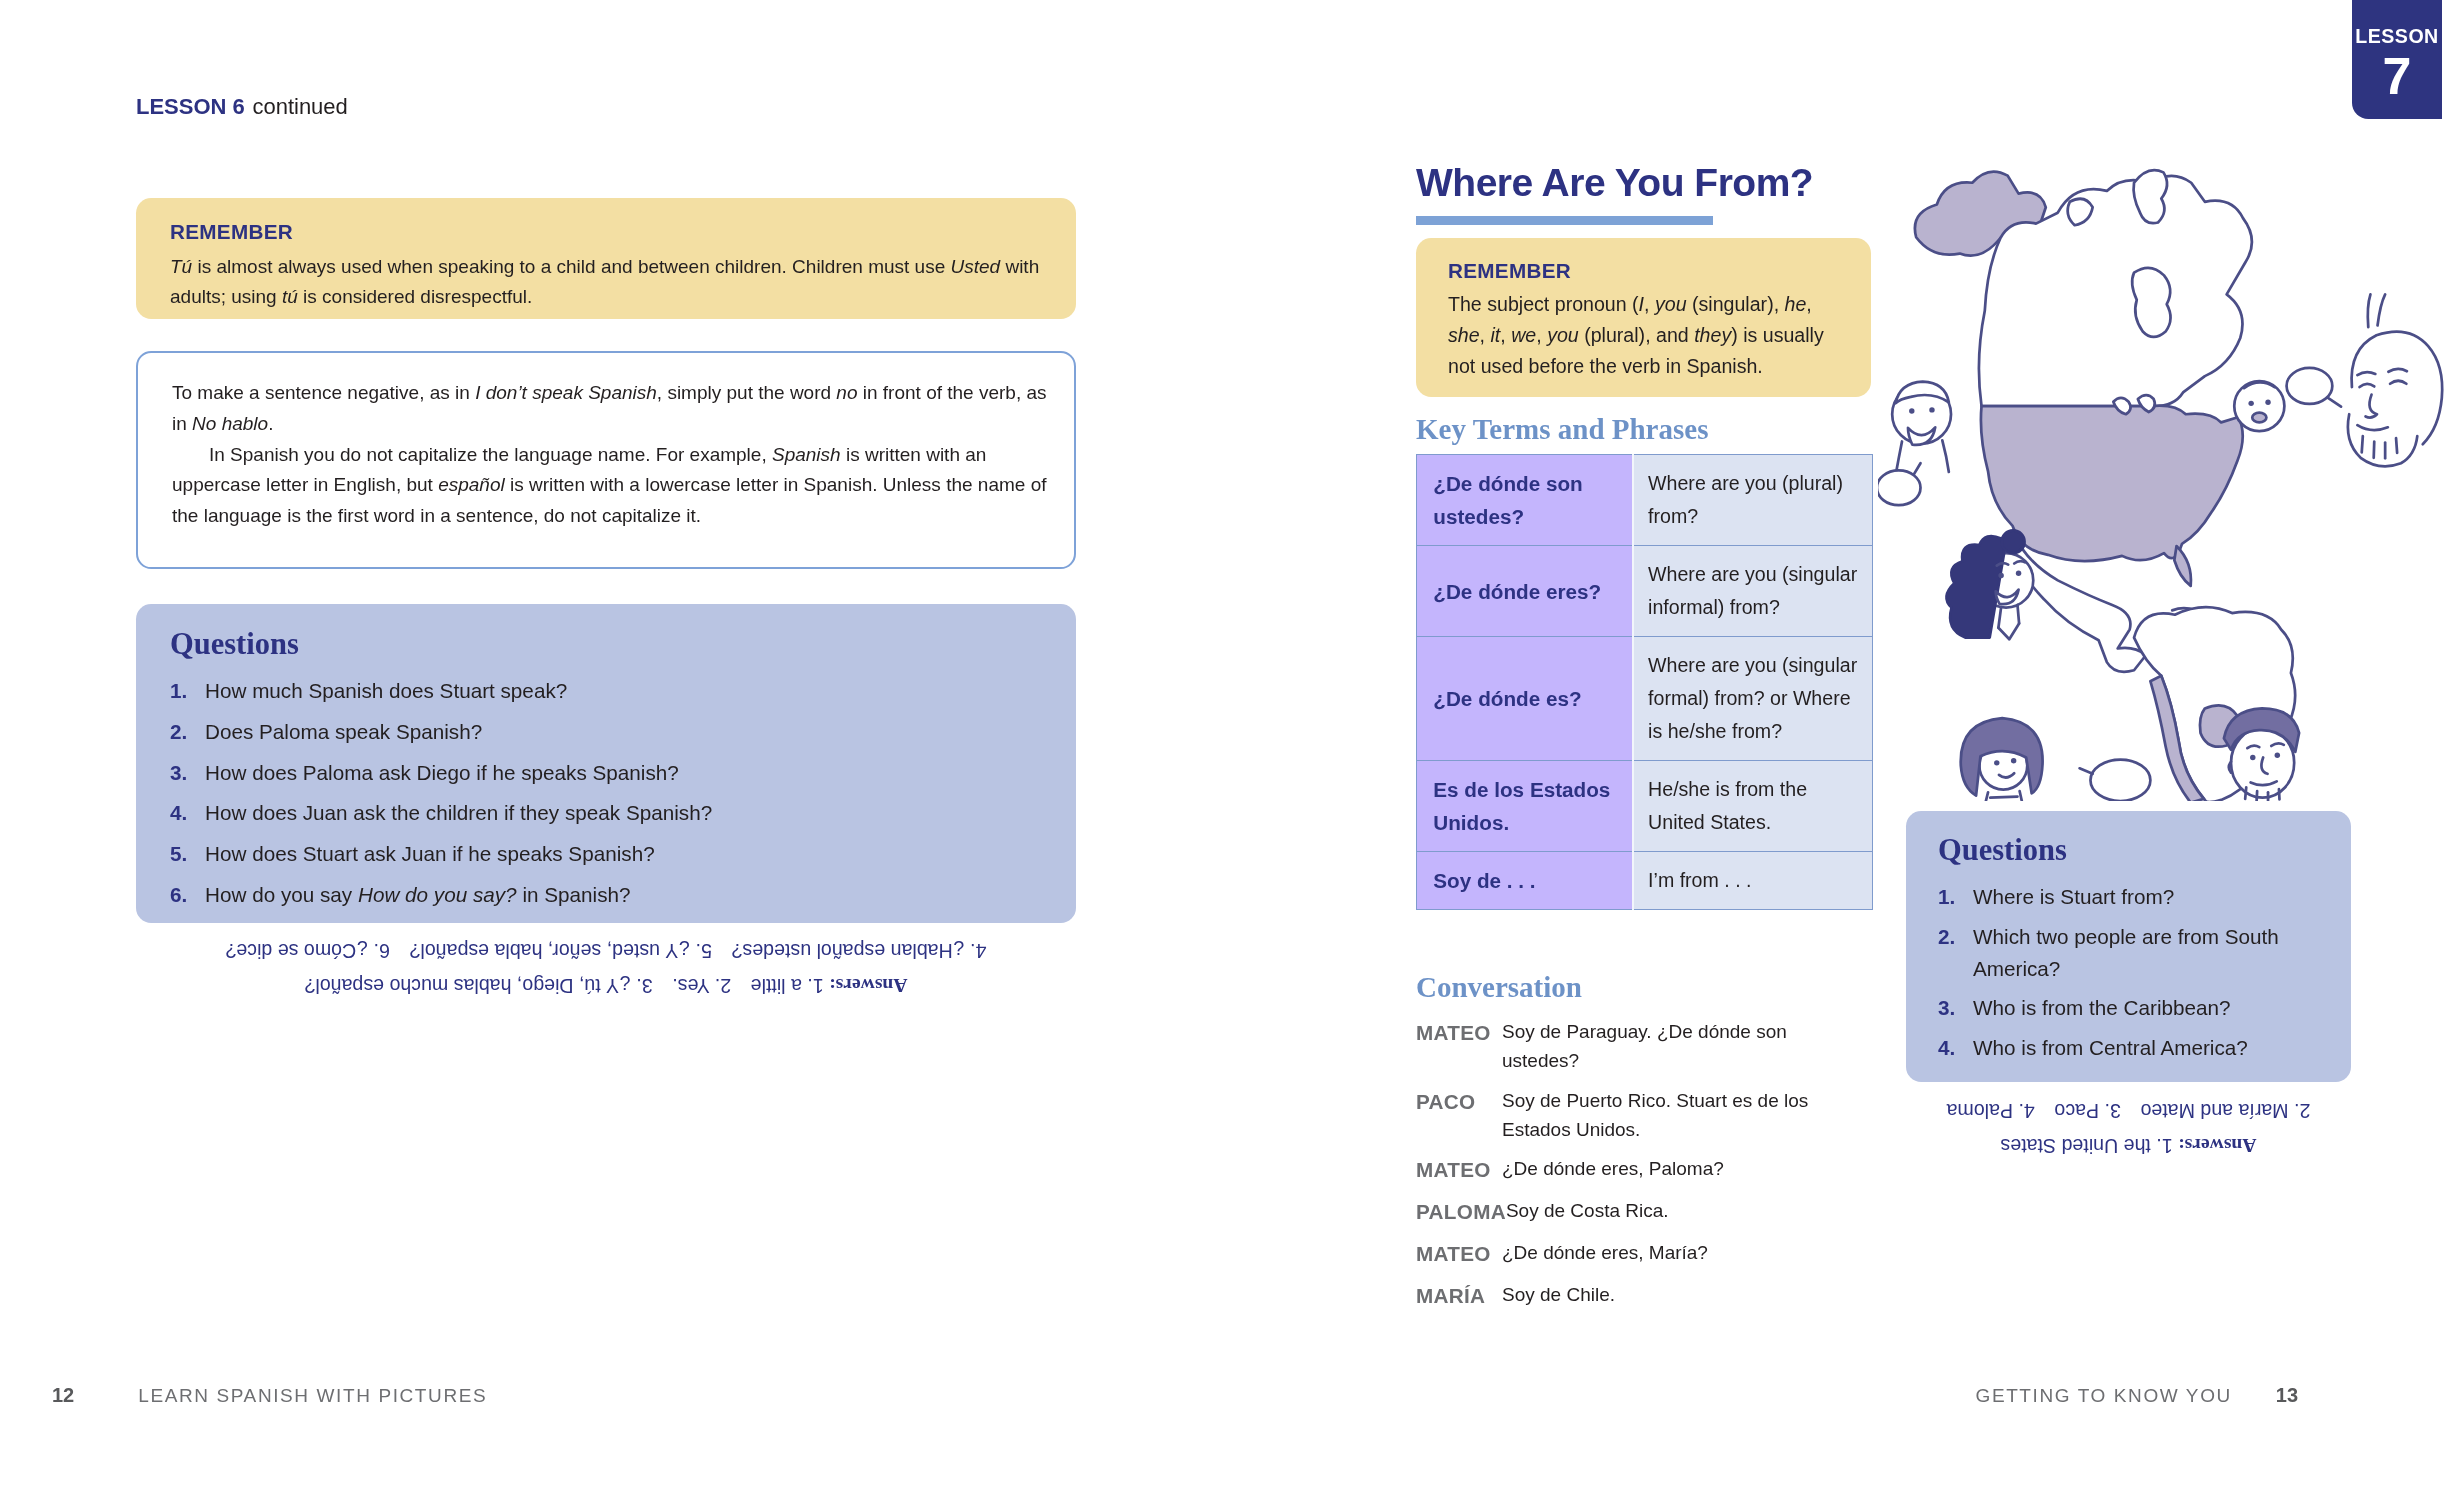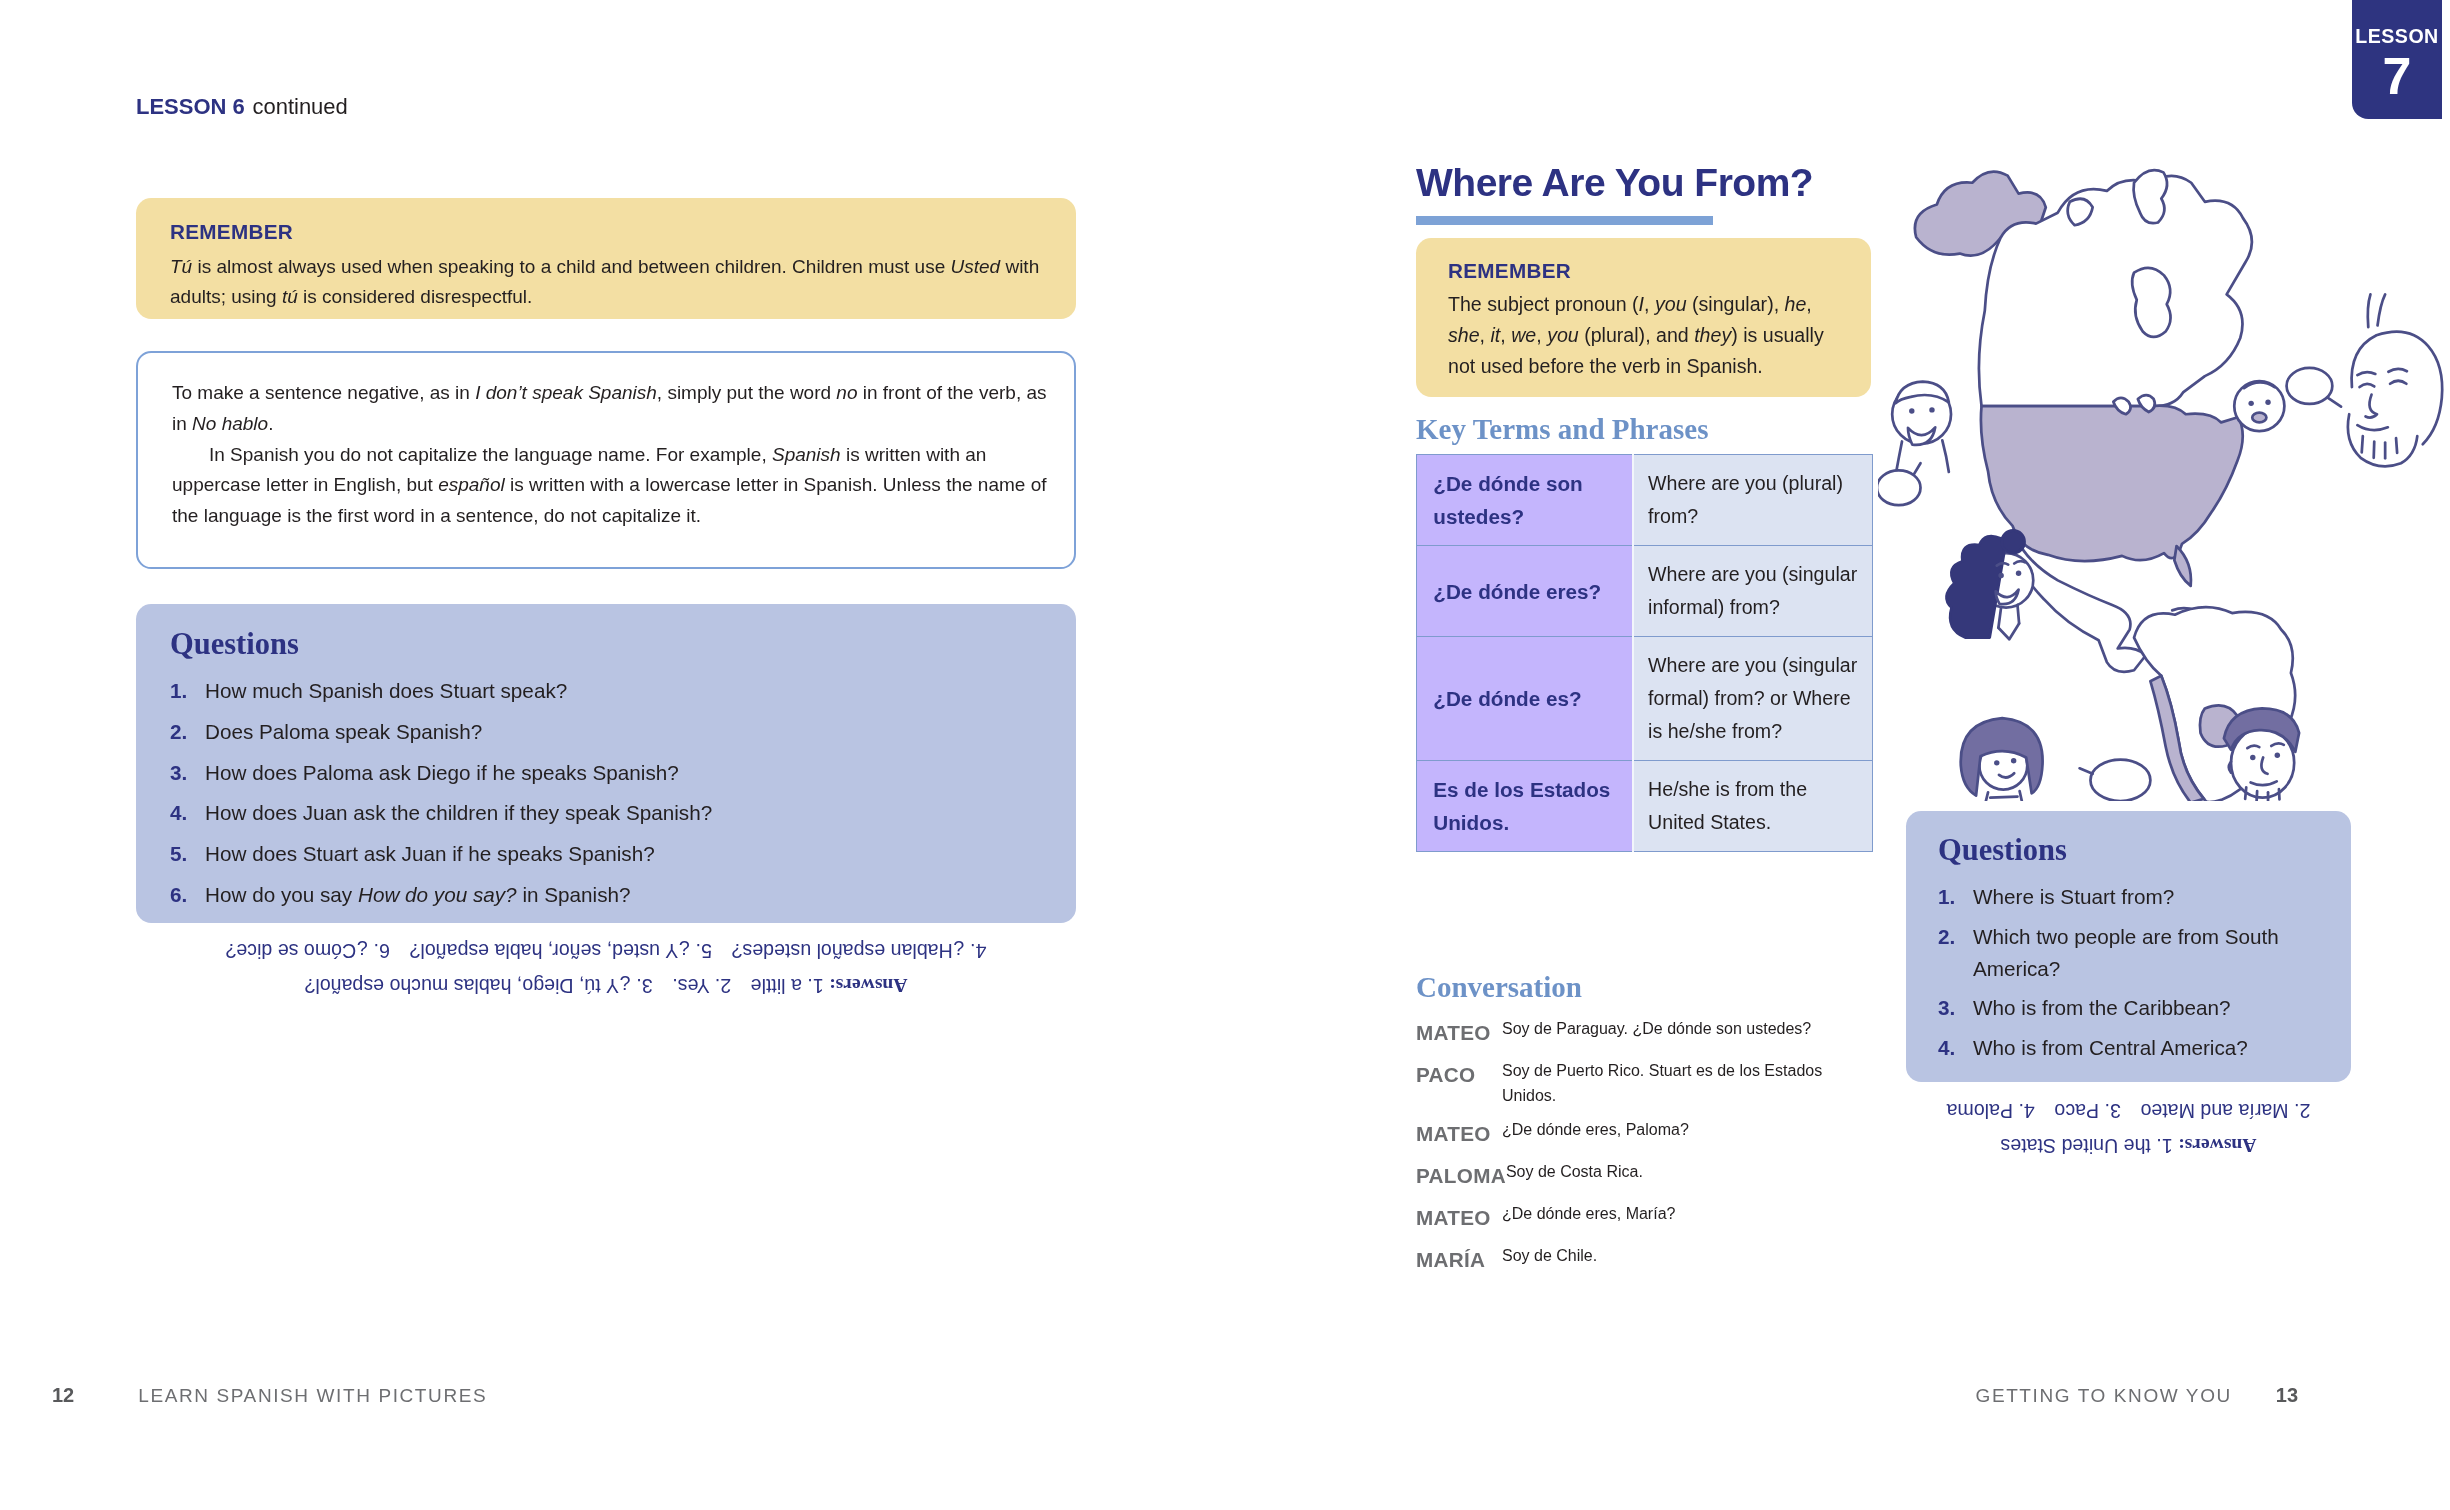--- a/index.html
+++ b/index.html
@@ -93,21 +93,21 @@
     padding: 12px 8.7px 12px 14px;
   }
 
   
   .dialogue { left: 1416px; top: 1017px; width: 457px; }
   .dlg-row { display: flex; margin-bottom: 9.8px; }
   .dlg-speaker {
     flex: 0 0 86px; color: #6d6e71; font-weight: bold;
     font-size: 20.7px; line-height: 1.55; letter-spacing: 0.3px;
   }
-  .dlg-text { flex: 1; font-size: 16px; line-height: 1.55; max-width: 360px; }
+  .dlg-text { flex: 1; font-size: 19px; line-height: 1.55; max-width: 360px; }
 
   
   .badge {
     left: 2352px; top: 0; width: 90px; height: 119px;
     background: #2e3480; border-bottom-left-radius: 16.3px;
     color: #ffffff; text-align: center;
   }
   .badge-label { display: block; margin-top: 25px; font-size: 19.6px; font-weight: bold; letter-spacing: 0.5px; }
   .badge-num   { display: block; margin-top: 0px;  font-size: 52px; font-weight: bold; line-height: 1.1; }
 
@@ -200,20 +200,24 @@
       <td class="es">¿De dónde eres?</td>
       <td class="en">Where are you (singular informal) from?</td>
     </tr>
     <tr>
       <td class="es">¿De dónde es?</td>
       <td class="en">Where are you (singular formal) from? or Where is he/she from?</td>
     </tr>
     <tr>
       <td class="es">Es de los Estados Unidos.</td>
       <td class="en">He/she is from the United States.</td>
+    </tr>
+    <tr>
+      <td class="es">Soy de . . .</td>
+      <td class="en">I’m from . . .</td>
     </tr>
   </tbody>
 </table>
 
 <h2 class="abs serif-head section-head conv-head">Conversation</h2>
 
 <div class="abs dialogue">
   <div class="dlg-row">
     <span class="dlg-speaker">MATEO</span>
     <span class="dlg-text">Soy de Paraguay. ¿De dónde son ustedes?</span>

